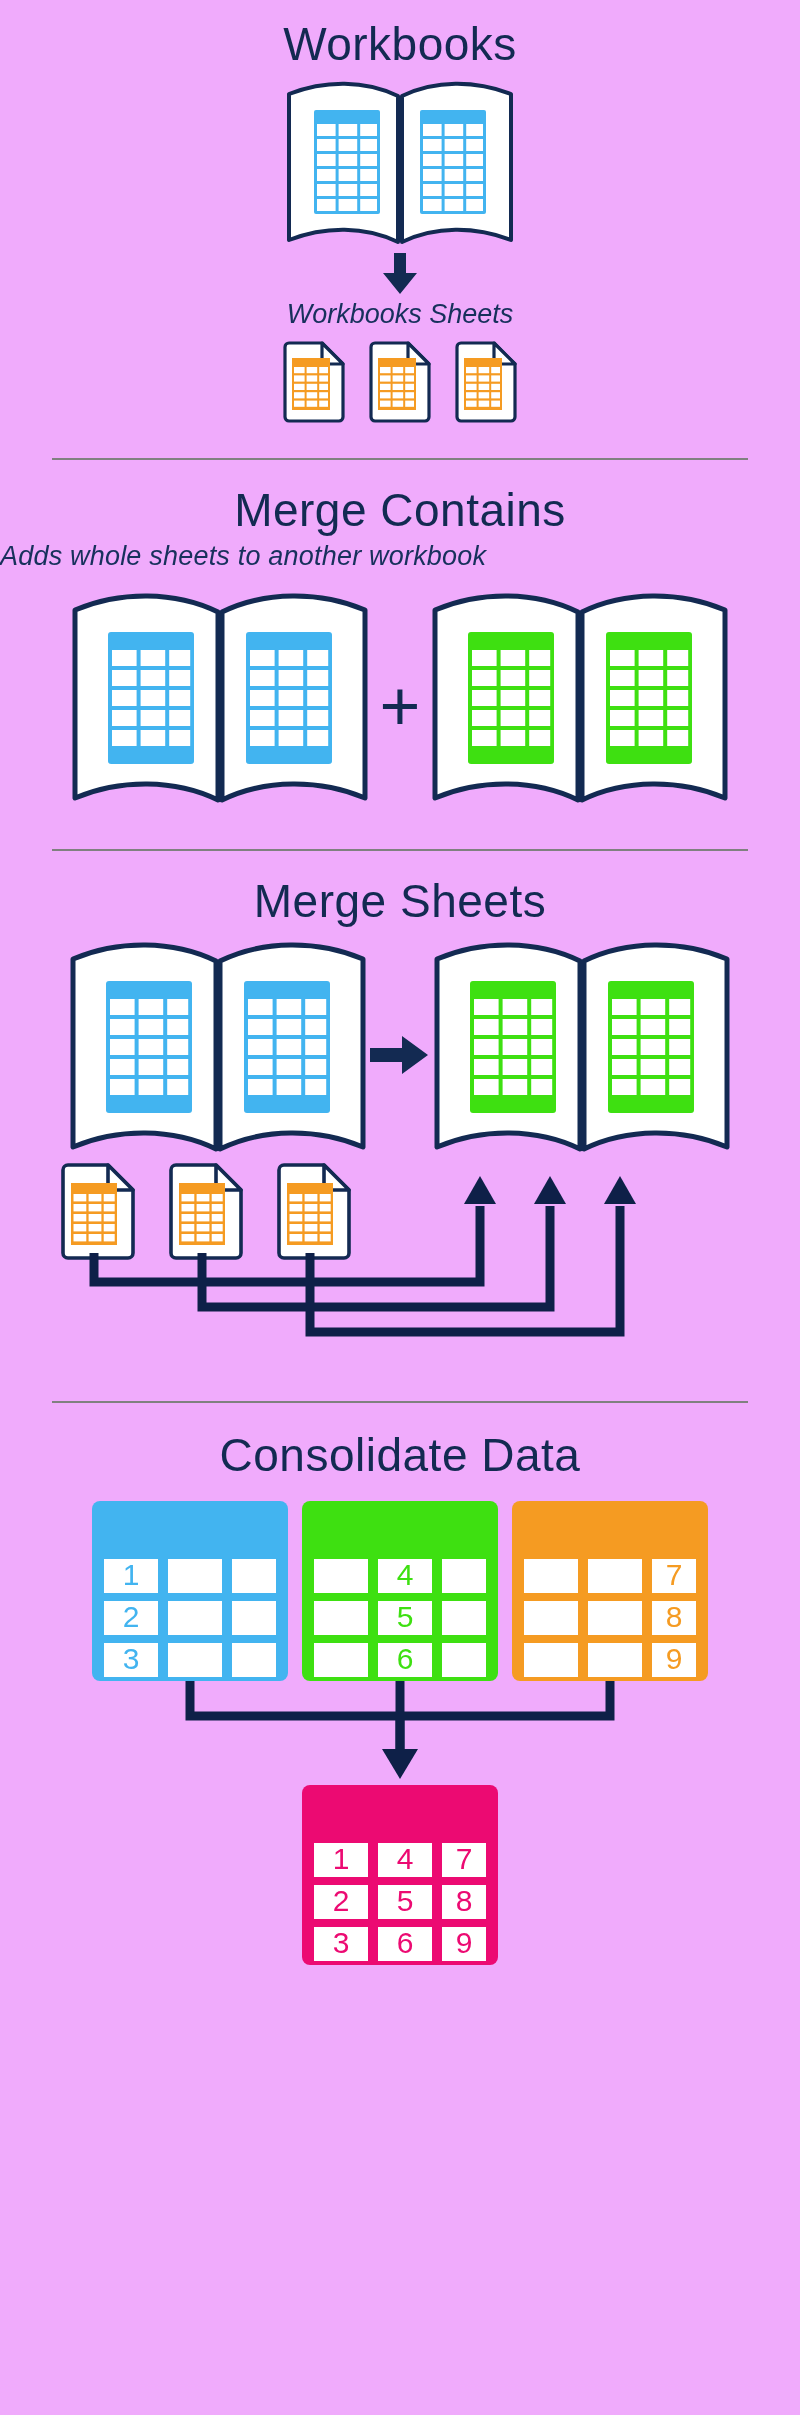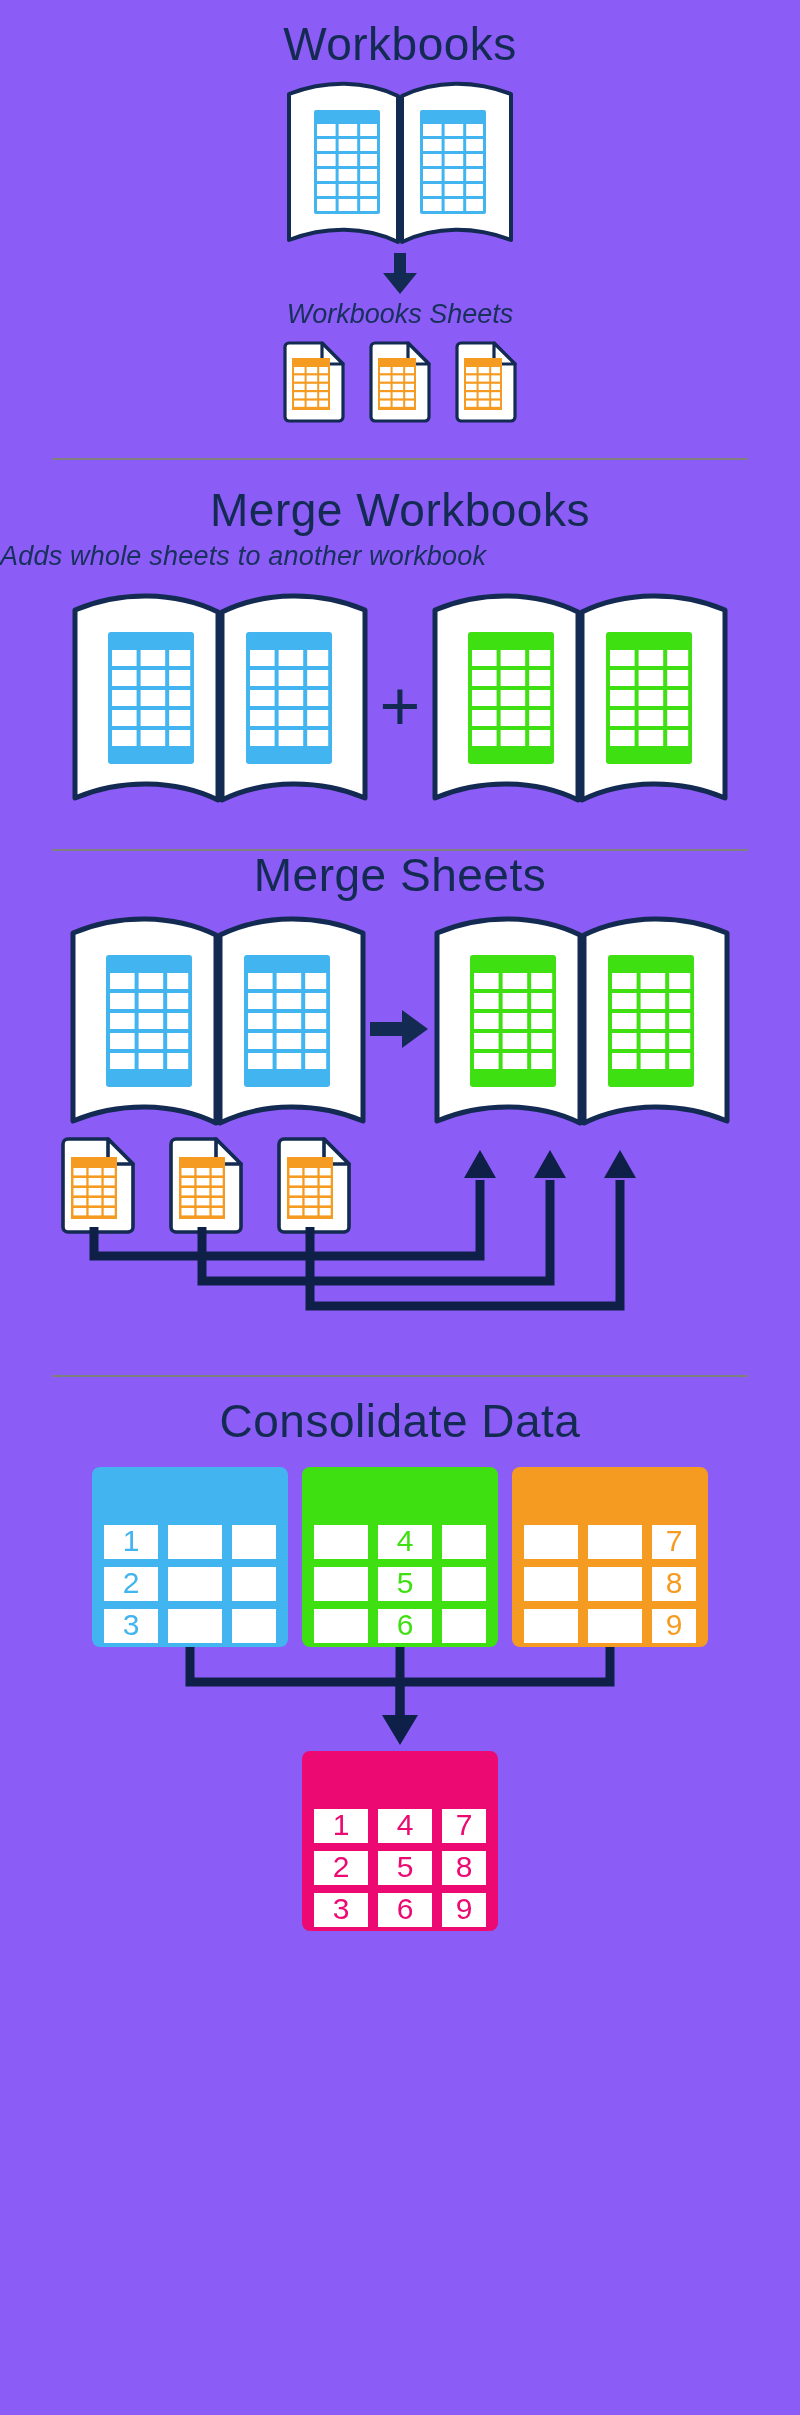--- a/index.html
+++ b/index.html
@@ -7,21 +7,21 @@
   body{
     width:800px;
     font-family:"Liberation Sans", sans-serif;
     color:#142850;
     -webkit-font-smoothing:antialiased;
   }
   .page{
     width:800px;
     min-height:2415px;
     position:relative;
-    background:#8b5cf6;
+    background:#f0abfc;
     box-sizing:border-box;
   }
   .section{
     width:800px;
     position:relative;
     box-sizing:border-box;
   }
   .divider{
     width:696px;
     height:2px;
@@ -213,21 +213,21 @@
             <rect x="37.2" y="58.6" width="8.8" height="6.2"></rect>
         </g>
       </svg>
     </div>
 
     <div class="divider" style="margin-top:36px;"></div>
   </div>
 
   <div class="section" style="padding-top:26px;">
 
-    <div class="title h1">Merge Workbooks</div>
+    <div class="title h1">Merge Contains</div>
     <div class="subtitle" style="margin-top:6px;">Adds whole sheets to another workbook</div>
 
     <div class="row" style="margin-top:22px;">
 
       <svg width="300" height="225" viewBox="0 0 300 225">
         <path d="M5 16 C 50 -3, 105 -3, 148 18 L148 206 C 105 185, 50 185, 5 204 Z" fill="#ffffff" stroke="#132a52" stroke-width="5" stroke-linejoin="round"></path>
         <path d="M295 16 C 250 -3, 195 -3, 152 18 L152 206 C 195 185, 250 185, 295 204 Z" fill="#ffffff" stroke="#132a52" stroke-width="5" stroke-linejoin="round"></path>
         <line x1="150" y1="18" x2="150" y2="206" stroke="#132a52" stroke-width="5"></line>
         <g>
           <rect x="38" y="38" width="86" height="132" rx="3" fill="#42b4f0"></rect>
@@ -316,21 +316,21 @@
               <rect x="208.6" y="136" width="24.6" height="16"></rect>
               <rect x="237.2" y="136" width="21" height="16"></rect>
           </g>
         </g>
       </svg>
     </div>
 
     <div class="divider" style="margin-top:30px;"></div>
   </div>
 
-  <div class="section" style="">
+  <div class="section" style="padding-top:26px;">
 
     <div class="title h1">Merge Sheets</div>
 
     <div class="row" style="margin-top:18px;">
 
       <svg width="300" height="225" viewBox="0 0 300 225">
         <path d="M5 16 C 50 -3, 105 -3, 148 18 L148 206 C 105 185, 50 185, 5 204 Z" fill="#ffffff" stroke="#132a52" stroke-width="5" stroke-linejoin="round"></path>
         <path d="M295 16 C 250 -3, 195 -3, 152 18 L152 206 C 195 185, 250 185, 295 204 Z" fill="#ffffff" stroke="#132a52" stroke-width="5" stroke-linejoin="round"></path>
         <line x1="150" y1="18" x2="150" y2="206" stroke="#132a52" stroke-width="5"></line>
         <g>
@@ -505,21 +505,21 @@
         <path d="M500 12 l16 28 h-32 Z" fill="#0e2048"></path>
 
         <path d="M260 89 V168 H570 V42" fill="none" stroke="#0e2048" stroke-width="9" stroke-linecap="butt" stroke-linejoin="miter"></path>
         <path d="M570 12 l16 28 h-32 Z" fill="#0e2048"></path>
       </svg>
     </div>
 
     <div class="divider" style="margin-top:12px;"></div>
   </div>
 
-  <div class="section" style="padding-top:20px;">
+  <div class="section" style="padding-top:28px;">
 
     <div class="title h1">Consolidate Data</div>
 
     <div class="center" style="margin-top:22px;">
       <svg width="700" height="450" viewBox="0 0 700 450">
 
         <g>
           <rect x="42" y="0" width="196" height="180" rx="8" fill="#42b4f0"></rect>
           <g fill="#ffffff">
             <rect x="54" y="58" width="54" height="34"></rect>

